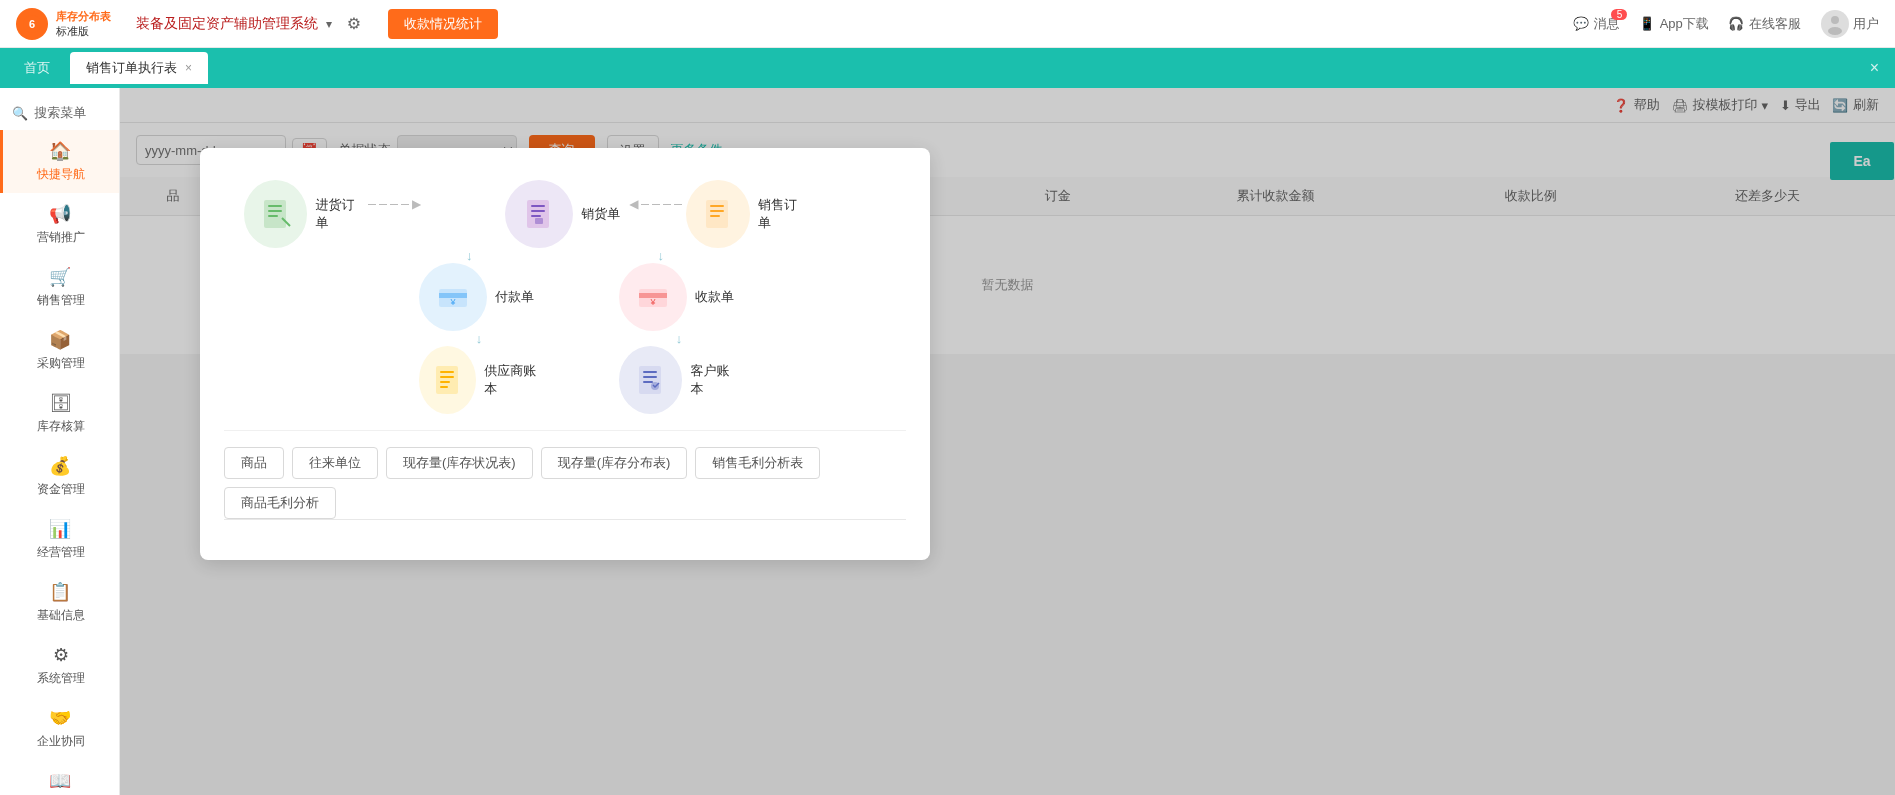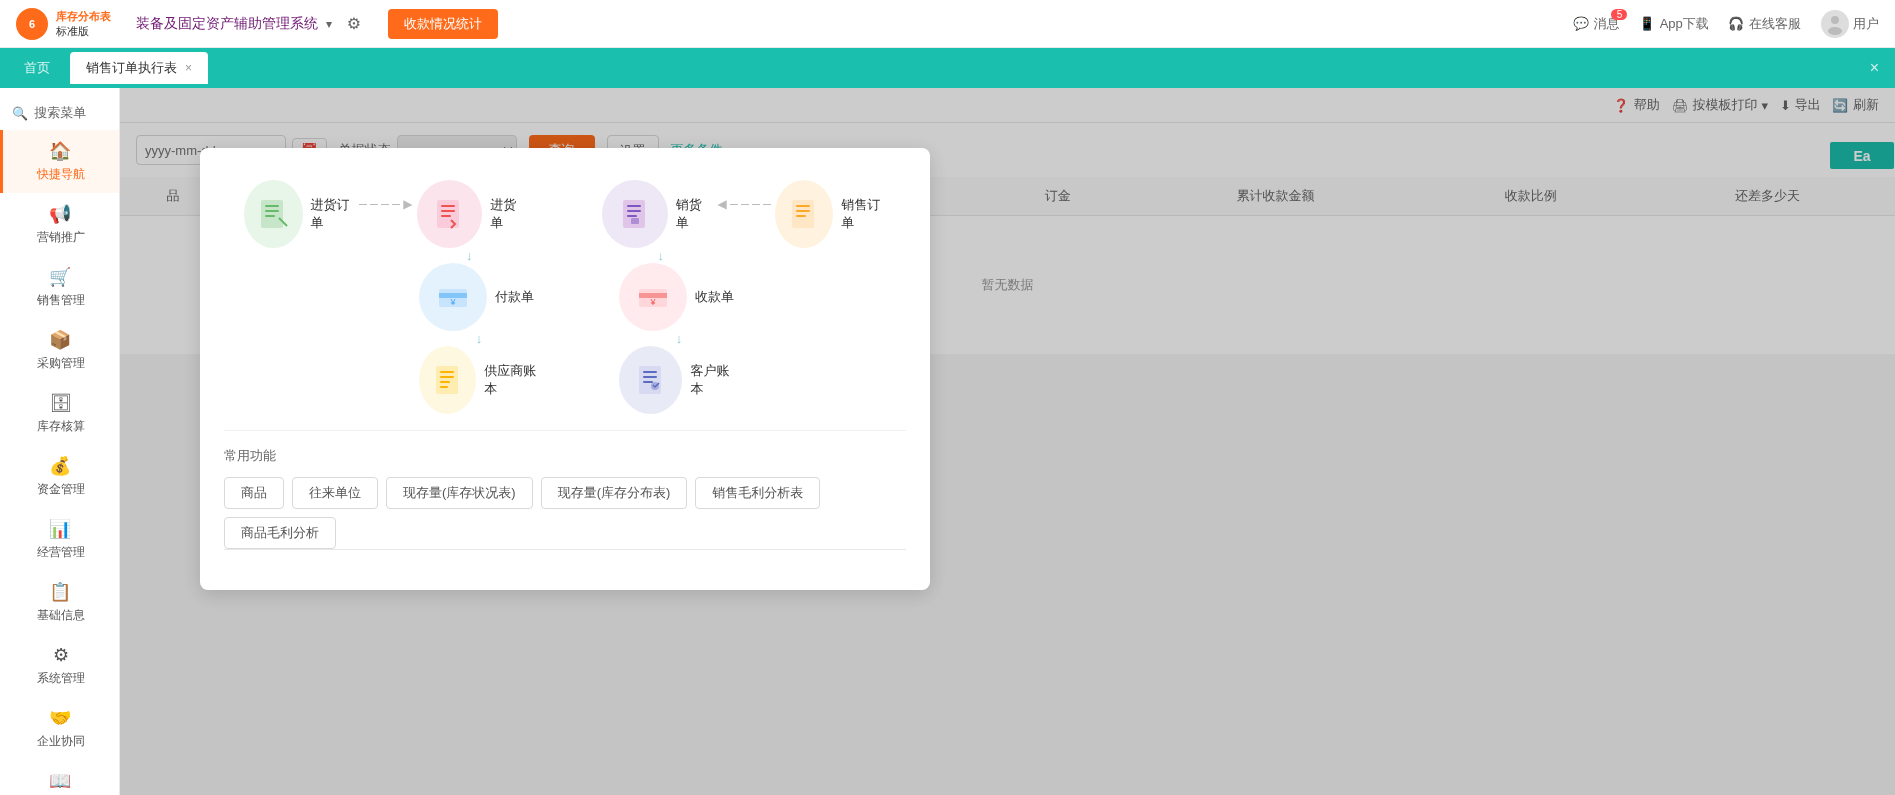--- a/index.html
+++ b/index.html
@@ -36,21 +36,21 @@
     }
     .logo-text { font-size: 11px; color: #333; line-height: 1.3; }
     .logo-text .brand { color: #ff6b1a; font-weight: bold; }
 
     .system-title {
       display: flex;
       align-items: center;
       gap: 8px;
       flex: 1;
     }
-    .system-title span { font-size: 14px; color: #701a75; }
+    .system-title span { font-size: 14px; color: #b91c1c; }
     .system-title .dropdown-btn {
       border: none; background: none; cursor: pointer; color: #666; font-size: 12px;
     }
     .settings-btn {
       width: 28px; height: 28px; border: none; background: none; cursor: pointer; color: #666; font-size: 16px;
     }
     .trial-btn {
       background: #ff6b1a;
       color: white;
       border: none;
@@ -369,21 +369,21 @@
       align-items: center;
       gap: 8px;
     }
 
     
     .ea-badge {
       position: fixed;
       top: 142px;
       right: 1px;
       width: 64px;
-      height: 27px;
+      height: 38px;
       background: #1bbfad;
       color: white;
       display: flex;
       align-items: center;
       justify-content: center;
       font-size: 14px;
       font-weight: bold;
       border-radius: 2px;
     }
   </style>
@@ -583,32 +583,20 @@
             </div>
 
             <div style="display:flex; align-items:center; margin-bottom:20px; gap:3px; margin-left:4px; margin-right:4px;">
               <div class="dash"></div>
                 <div class="dash"></div>
                 <div class="dash"></div>
                 <div class="dash"></div>
               <span style="color:#bbb; font-size:12px;">▶</span>
             </div>
 
-            <div class="flow-item">
-              <div class="flow-circle" style="background:#fce4ec;">
-                <svg width="36" height="36" viewBox="0 0 36 36">
-                    <rect x="6" y="4" width="22" height="28" rx="2" fill="#f8bbd0" opacity="0.6"></rect>
-                    <rect x="10" y="9" width="14" height="2" rx="1" fill="#ef5350"></rect>
-                    <rect x="10" y="14" width="14" height="2" rx="1" fill="#ef5350"></rect>
-                    <rect x="10" y="19" width="10" height="2" rx="1" fill="#ef5350"></rect>
-                    <path d="M20 24l4 4-4 4" stroke="#ef5350" stroke-width="2" fill="none"></path>
-                  </svg>
-              </div>
-              <span class="flow-label">进货单</span>
-            </div>
 
             <div style="width:80px;"></div>
 
             <div class="flow-item">
               <div class="flow-circle" style="background:#ede7f6;">
                 <svg width="36" height="36" viewBox="0 0 36 36">
                     <rect x="6" y="4" width="22" height="28" rx="2" fill="#ce93d8" opacity="0.4"></rect>
                     <rect x="10" y="9" width="14" height="2" rx="1" fill="#7e57c2"></rect>
                     <rect x="10" y="14" width="14" height="2" rx="1" fill="#7e57c2"></rect>
                     <rect x="10" y="19" width="10" height="2" rx="1" fill="#7e57c2"></rect>
@@ -718,21 +706,20 @@
                   </svg>
               </div>
               <span class="flow-label">客户账本</span>
             </div>
 
           </div>
 
         </div>
 
         <div class="common-func">
-          <div class="common-func-title">常用功能</div>
           <div class="func-buttons">
             <button class="func-btn">商品</button>
             <button class="func-btn">往来单位</button>
             <button class="func-btn">现存量(库存状况表)</button>
             <button class="func-btn">现存量(库存分布表)</button>
             <button class="func-btn">销售毛利分析表</button>
             <button class="func-btn">商品毛利分析</button>
           </div>
         </div>
 

